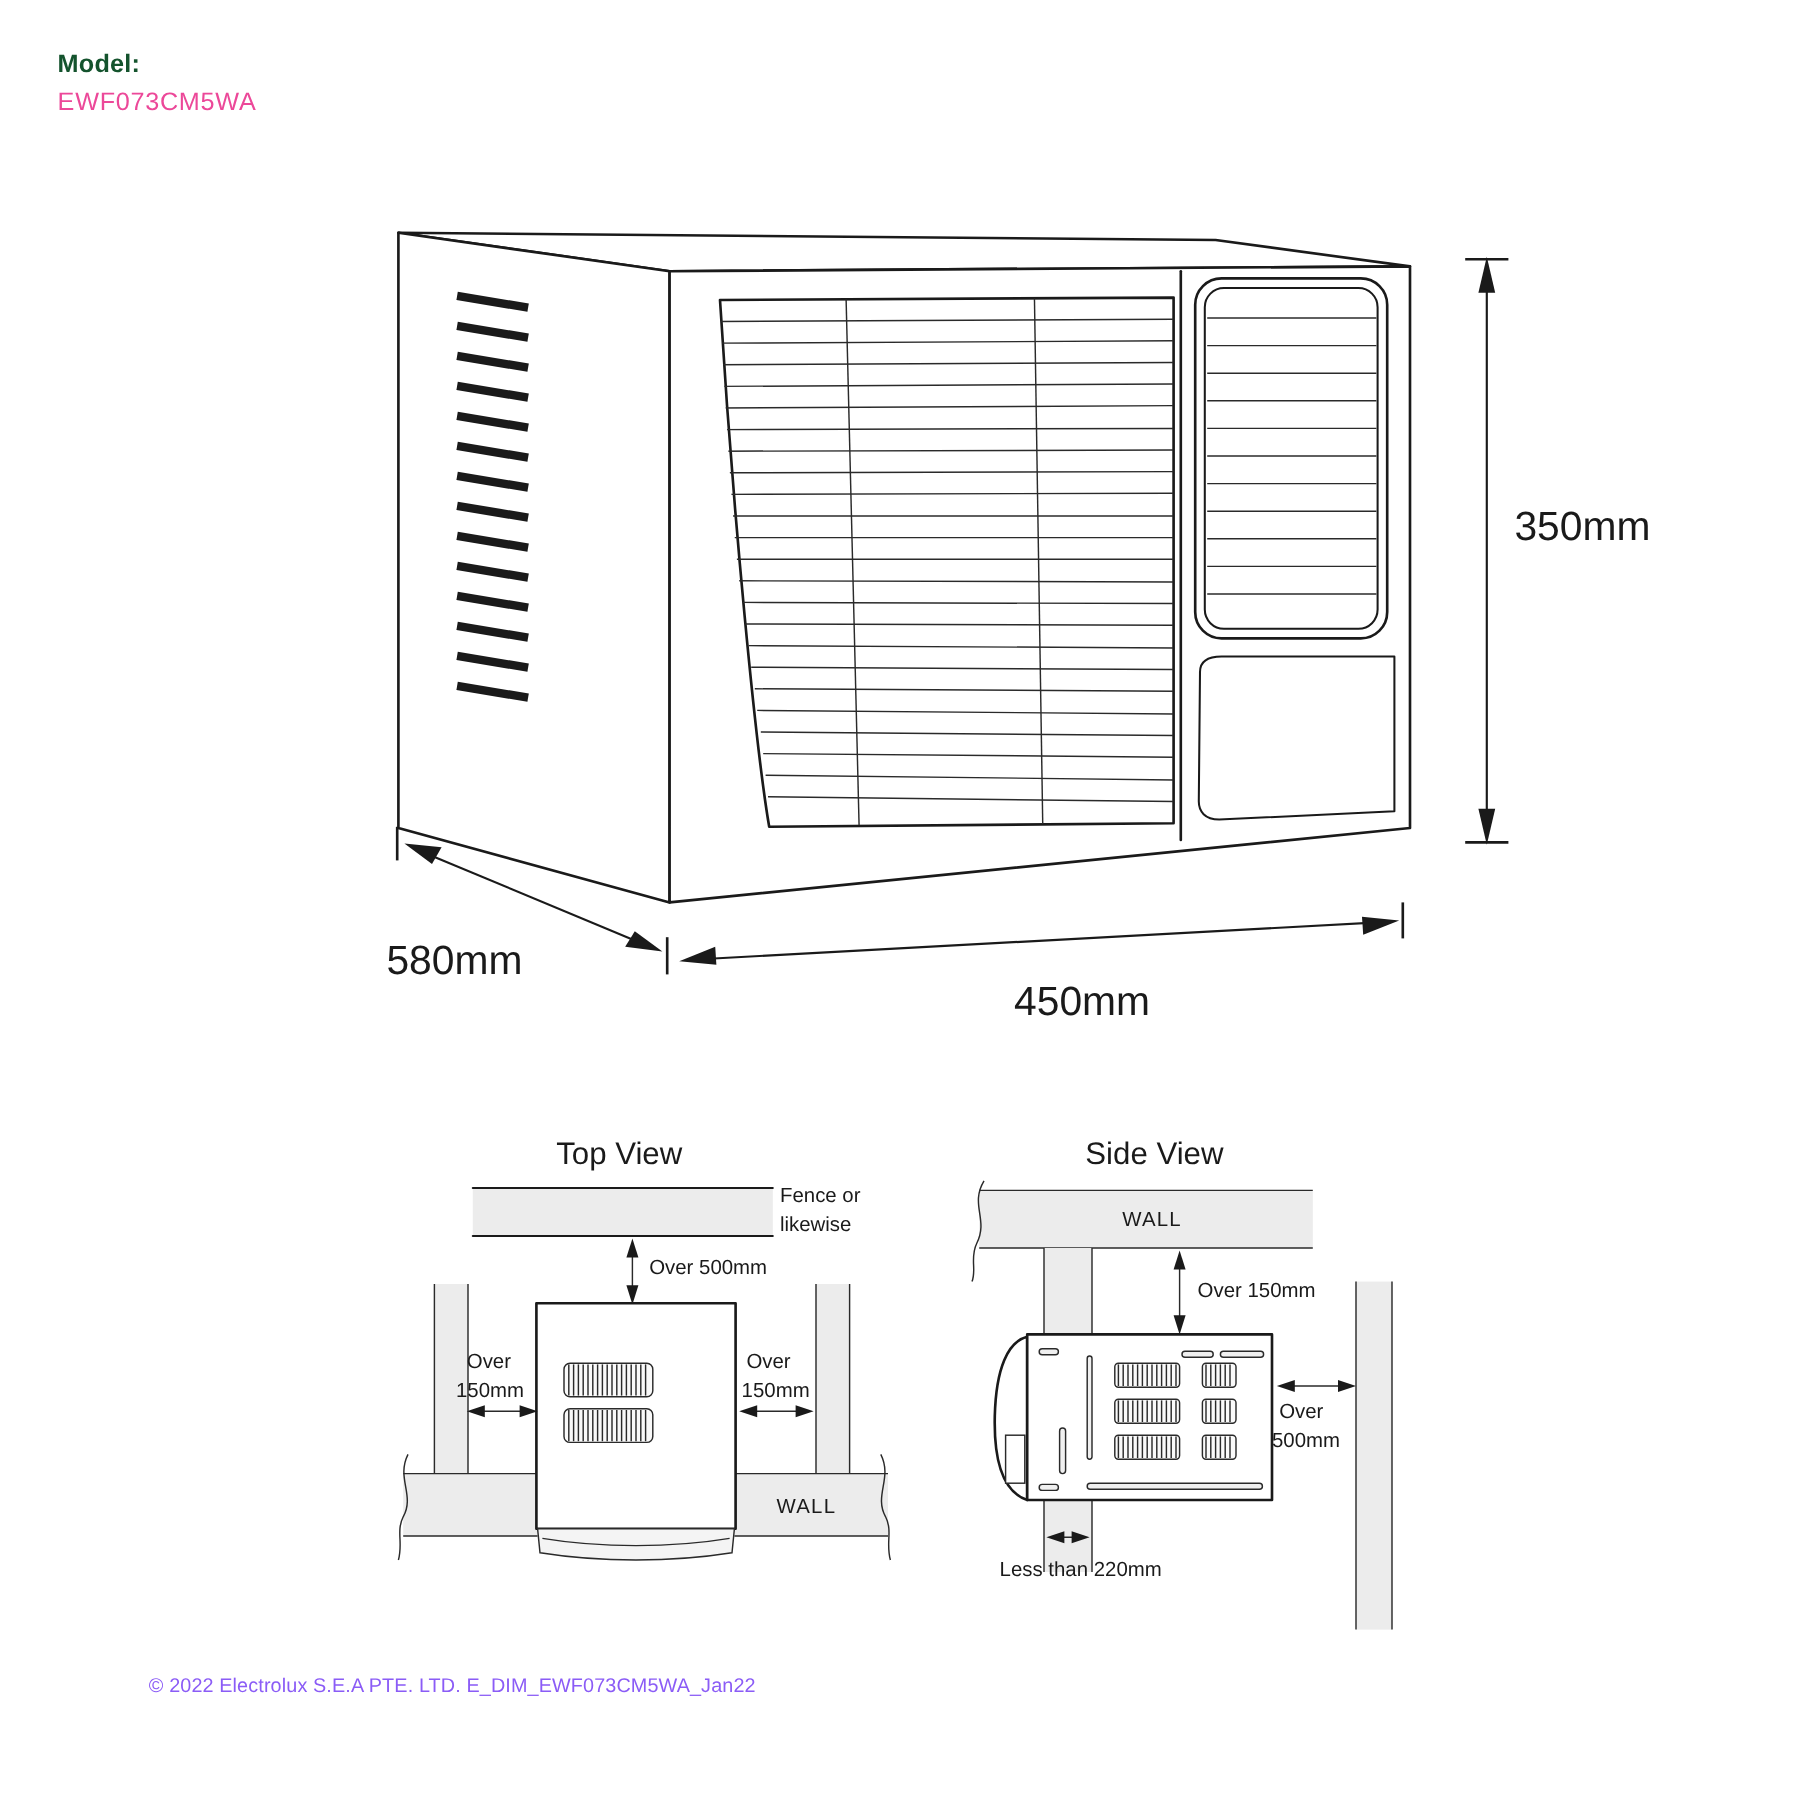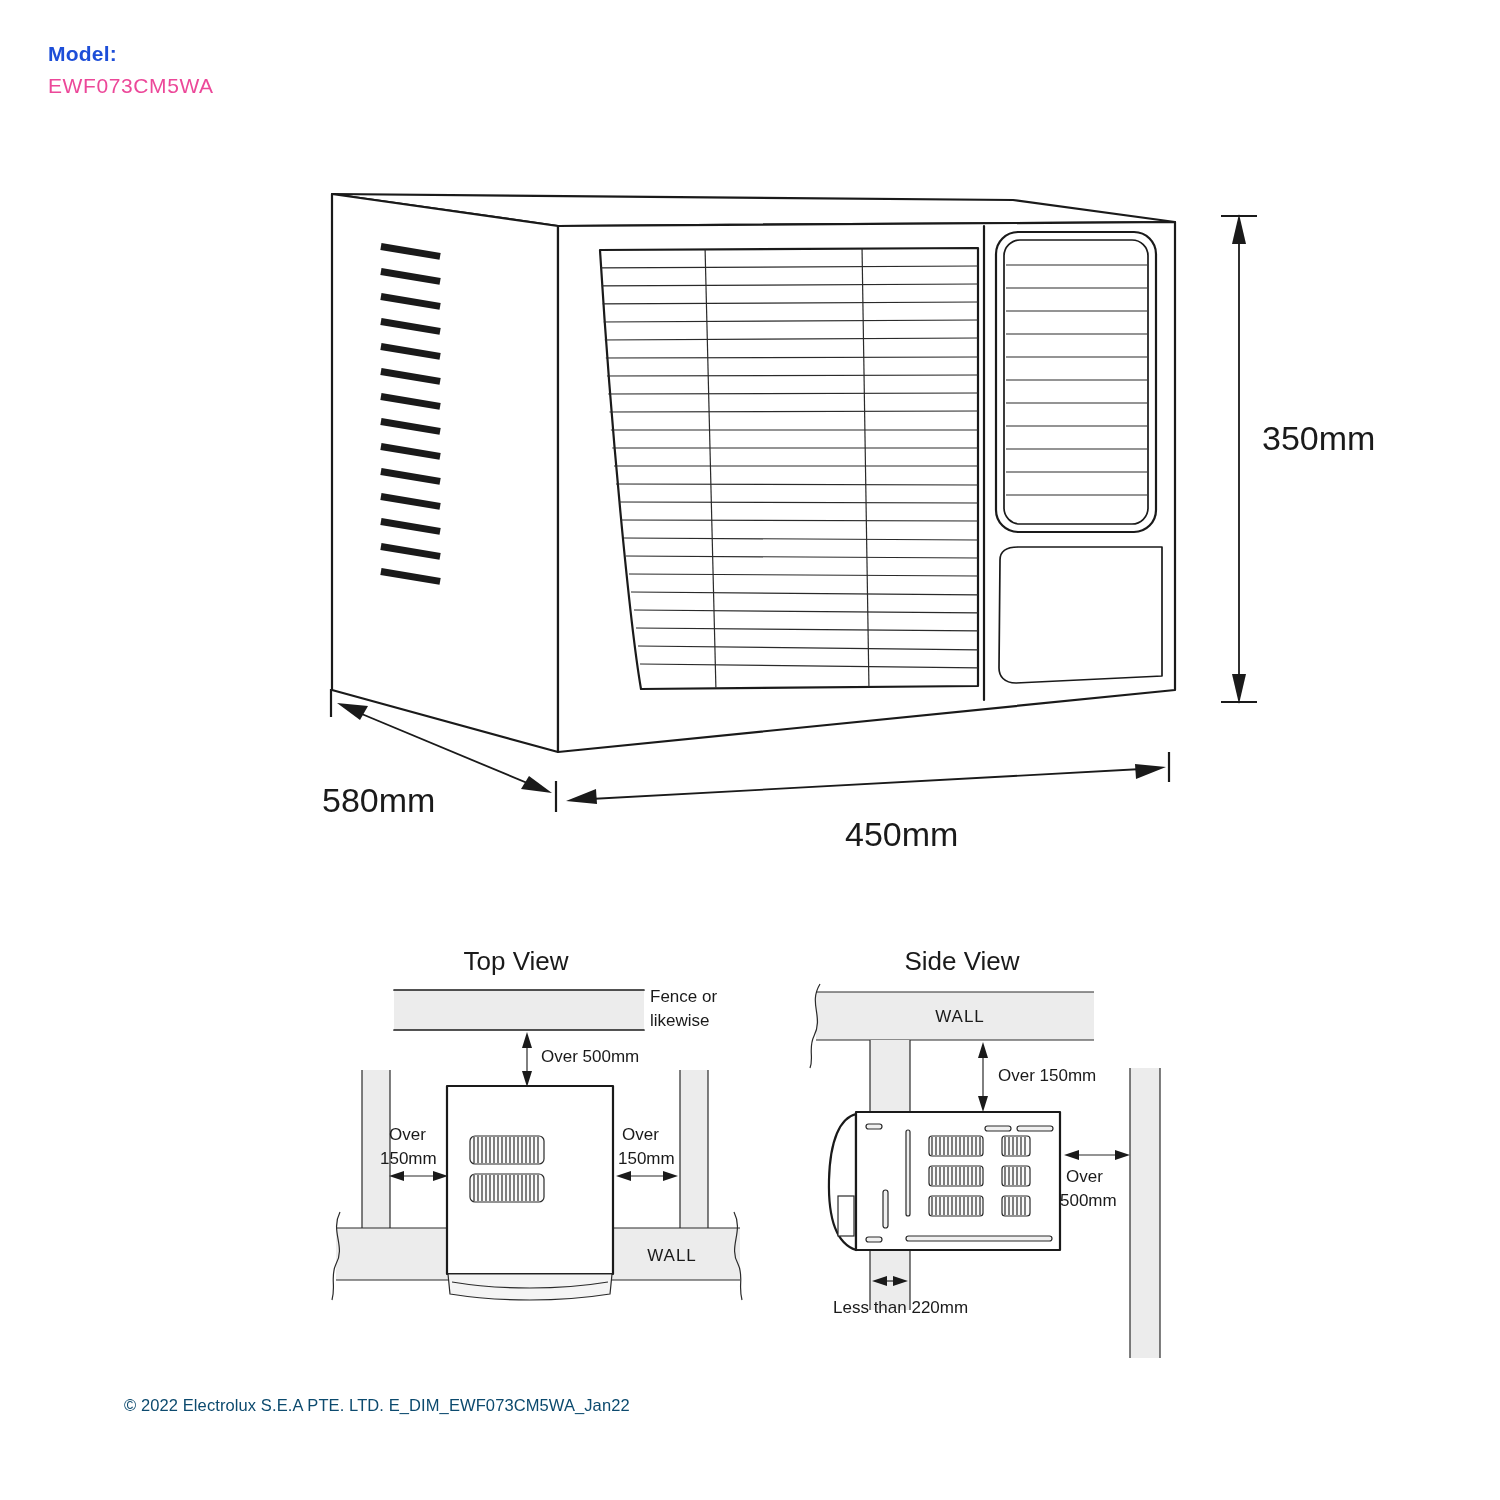--- a/index.html
+++ b/index.html
@@ -19,40 +19,40 @@
   
   #model-header {
     position: absolute;
     left: 48px;
     top: 40px;
     line-height: 1.35;
   }
   #model-header .model-label {
     font-size: 21px;
     font-weight: bold;
-    color: #1d4ed8;
+    color: #14532d;
     letter-spacing: 0.2px;
     display: block;
   }
   #model-header .model-code {
     font-size: 21px;
     font-weight: normal;
     color: #ec4899;
     letter-spacing: 0.6px;
     display: block;
     margin-top: 4px;
   }
 
   
   #footer-copyright {
     position: absolute;
     left: 124px;
     top: 1396px;
     font-size: 16.5px;
-    color: #0c4a6e;
+    color: #8b5cf6;
     letter-spacing: 0.1px;
     white-space: nowrap;
   }
 
   
   svg.canvas {
     position: absolute;
     overflow: visible;
   }
   #main-drawing { left: 0; top: 0; }

